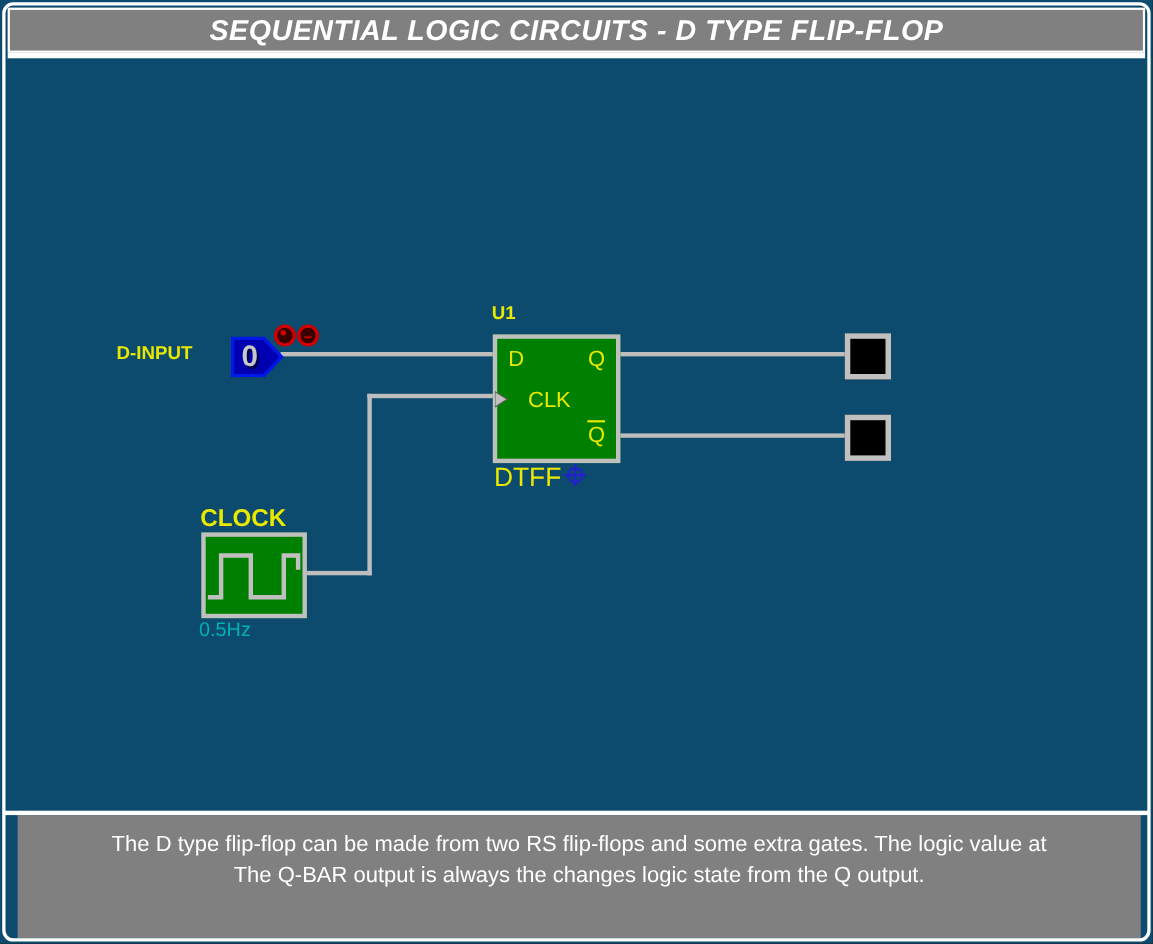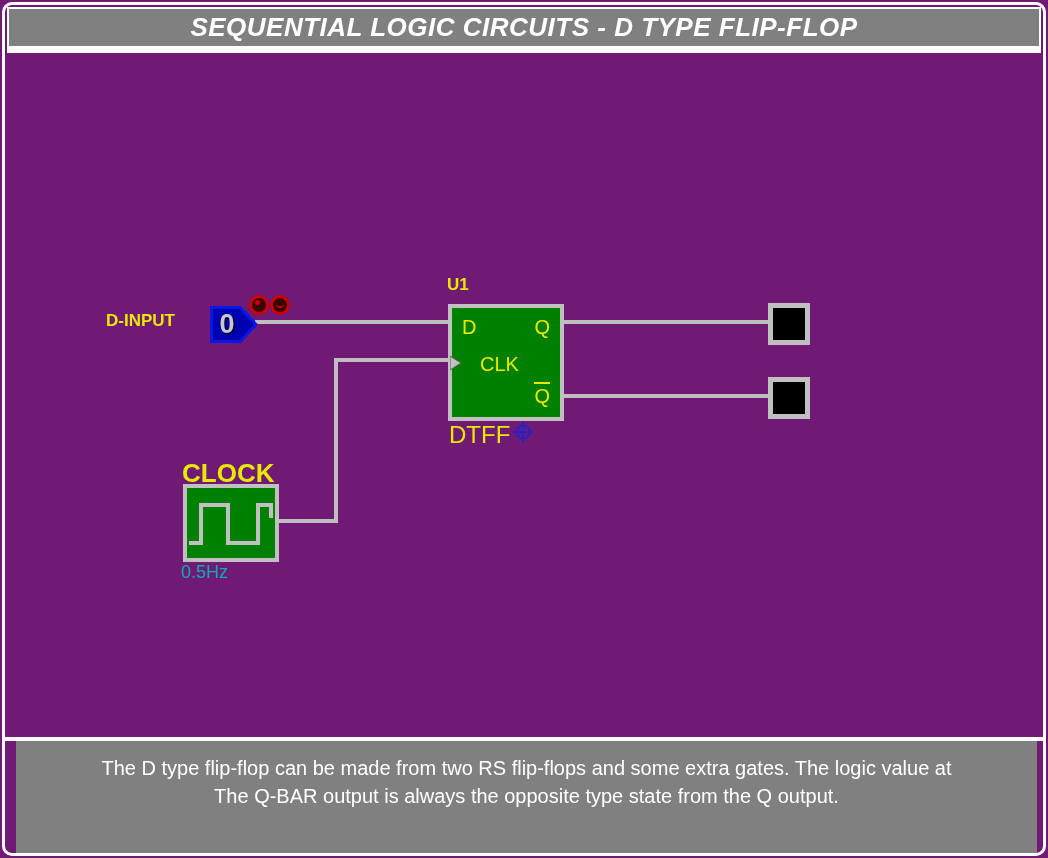--- a/index.html
+++ b/index.html
@@ -1,18 +1,18 @@
 <!DOCTYPE html>
 <html><head>
 <meta charset="utf-8">
 <style>
   html,body{margin:0;padding:0;background:#222;}
   *{box-sizing:border-box;}
   #page{
-    position:relative;width:1048px;height:858px;background:#701a75;
+    position:relative;width:1048px;height:858px;background:#0c4a6e;
     font-family:"Liberation Sans",sans-serif;overflow:hidden;
   }
   #frame{
     position:absolute;inset:2px;border:3px solid #fff;border-radius:10px;
     pointer-events:none;z-index:50;
   }
   
   .titlebar{
     position:absolute;left:7px;top:7px;width:1034px;height:41px;
     background:#808080;border:2px solid #fff;
@@ -105,30 +105,30 @@
         <polygon points="0,1 11,8 0,15" fill="#c0c0c0" stroke="#606060" stroke-width="1"></polygon>
       </svg>
     </div>
     <div class="ylabel" style="left:449px;top:421px;font-size:24px;">DTFF</div>
     <svg class="abs" style="left:511px;top:420px;" width="24" height="24" viewBox="0 0 24 24">
       <circle cx="12" cy="12" r="6.5" fill="none" stroke="#2222cc" stroke-width="2"></circle>
       <line x1="12" y1="2" x2="12" y2="22" stroke="#2222cc" stroke-width="2"></line>
       <line x1="2" y1="12" x2="22" y2="12" stroke="#2222cc" stroke-width="2"></line>
     </svg>
 
-    <div class="ylabel bold" style="left:182px;top:458px;font-size:26px;">CLOCK</div>
+    <div class="ylabel bold" style="left:182px;top:458px;font-size:22px;">CLOCK</div>
     <div class="clockbox">
       <svg width="88" height="70" viewBox="0 0 88 70">
         <polyline points="2,55 14,55 14,17 41,17 41,55 71,55 71,17 84,17 84,30" fill="none" stroke="#c0c0c0" stroke-width="4"></polyline>
       </svg>
     </div>
     <div class="freq">0.5Hz</div>
 
     <div class="outbox" style="left:768px;top:303px;"></div>
     <div class="outbox" style="left:768px;top:377px;"></div>
   </div>
 
   <div class="bottom-divider"></div>
   <div class="bottom-panel">
     <div>The D type flip-flop can be made from two RS flip-flops and some extra gates. The logic value at</div>
-    <div>The Q-BAR output is always the opposite type state from the Q output.</div>
+    <div>The Q-BAR output is always the changes logic state from the Q output.</div>
   </div>
 </div>
 
 </body></html>

